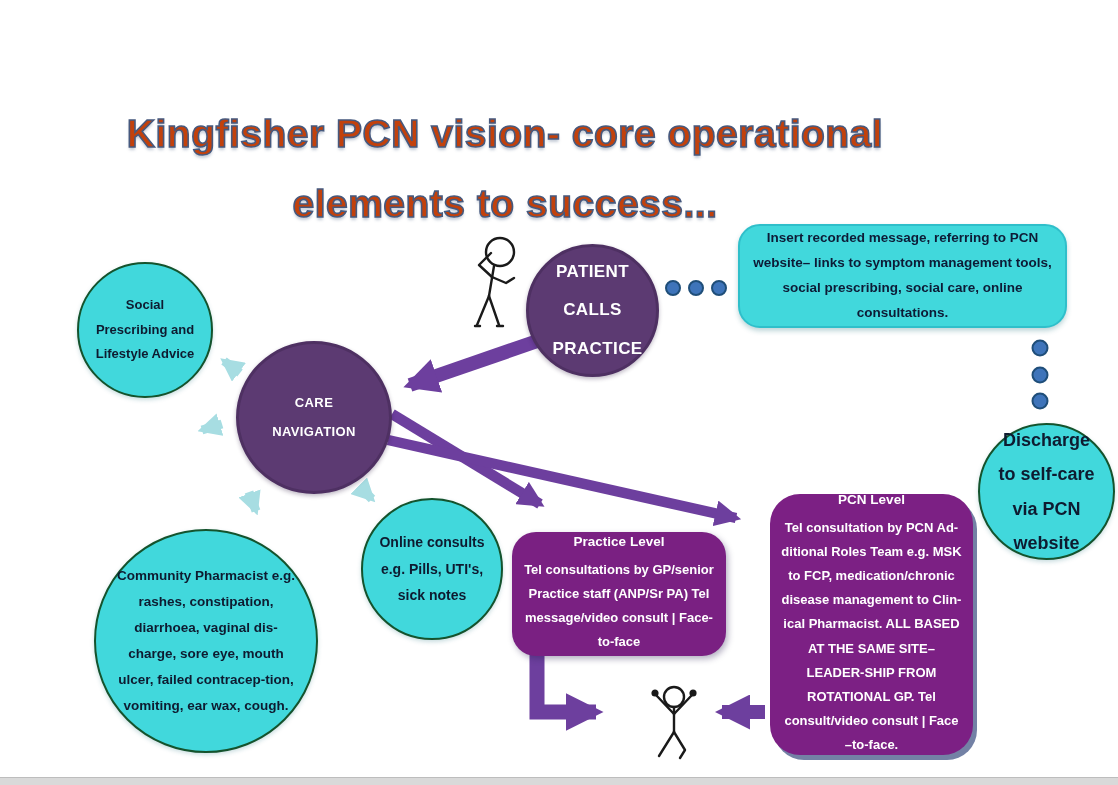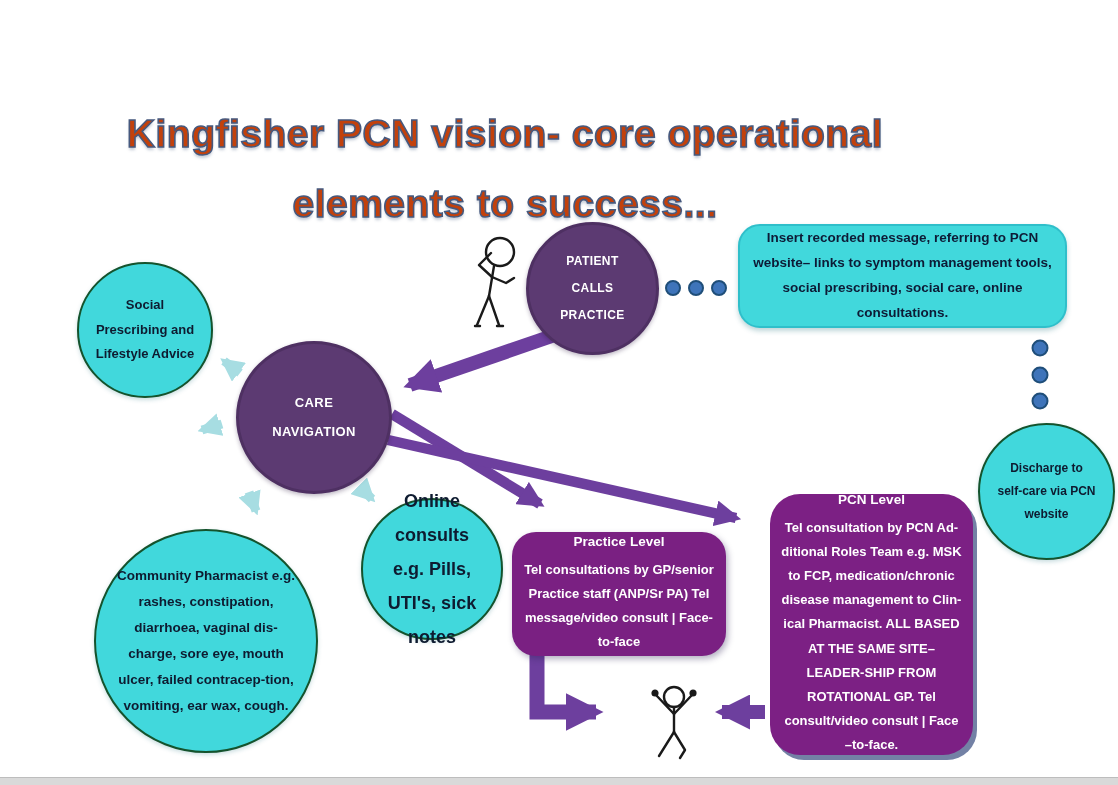--- a/index.html
+++ b/index.html
@@ -24,33 +24,33 @@
   .node{position:absolute;display:flex;align-items:center;justify-content:center;
         text-align:center;font-weight:bold;box-sizing:border-box;}
   .circle{border-radius:50%;}
   .cyan{background:#41d8dc;border:2px solid #14532d;color:#0e1b30;
         box-shadow:0 2px 4px rgba(40,120,130,.25);}
   .pcircle{background:#5c3a72;border:3px solid #4e3062;color:#ffffff;
         box-shadow:0 2px 4px rgba(40,20,60,.3);}
   .pbox{background:#7a2082;color:#ffffff;border-radius:24px;}
 
   
-  .n-patient{left:526px;top:222px;width:133px;height:133px;font-size:12px;line-height:2.25;letter-spacing:.4px;}
+  .n-patient{left:526px;top:244px;width:133px;height:133px;font-size:17px;line-height:2.25;letter-spacing:.4px;}
   .n-patient .lbl{width:80px;}
   .n-carenav{left:236px;top:341px;width:156px;height:153px;font-size:13px;line-height:2.2;letter-spacing:.4px;}
   .n-carenav .lbl{width:105px;}
   .n-socpresc{left:77px;top:262px;width:136px;height:136px;font-size:13px;line-height:1.9;}
   .n-socpresc .lbl{width:100px;}
   .n-soccare{left:73px;top:402px;width:98px;height:98px;font-size:14px;line-height:1.9;}
   .n-soccare .lbl{width:56px;}
   .n-commpharm{left:94px;top:529px;width:224px;height:224px;font-size:13.5px;line-height:1.92;}
   .n-commpharm .lbl{width:182px;}
-  .n-online{left:361px;top:498px;width:142px;height:142px;font-size:18px;line-height:1.9;}
+  .n-online{left:361px;top:498px;width:142px;height:142px;font-size:14px;line-height:1.9;}
   .n-online .lbl{width:110px;}
-  .n-discharge{left:978px;top:423px;width:137px;height:137px;font-size:12px;line-height:1.9;}
+  .n-discharge{left:978px;top:423px;width:137px;height:137px;font-size:18px;line-height:1.9;}
   .n-discharge .lbl{width:100px;}
   .n-message{left:738px;top:224px;width:329px;height:104px;border-radius:22px;
              background:#41d8dc;border:2px solid #2fbfca;color:#0d1b36;font-size:13.5px;line-height:1.85;
              box-shadow:0 3px 5px rgba(40,120,130,.3);}
   .n-message .lbl{width:300px;}
   .n-practice{left:512px;top:532px;width:214px;height:124px;font-size:13px;
               box-shadow:2px 3px 6px rgba(40,30,80,.35);}
   .n-practice .inner{width:190px;}
   .n-pcn{left:770px;top:494px;width:203px;height:261px;font-size:13px;border-radius:30px;background:#7c2084;
          box-shadow:4px 5px 0 rgba(91,107,149,.85);}

